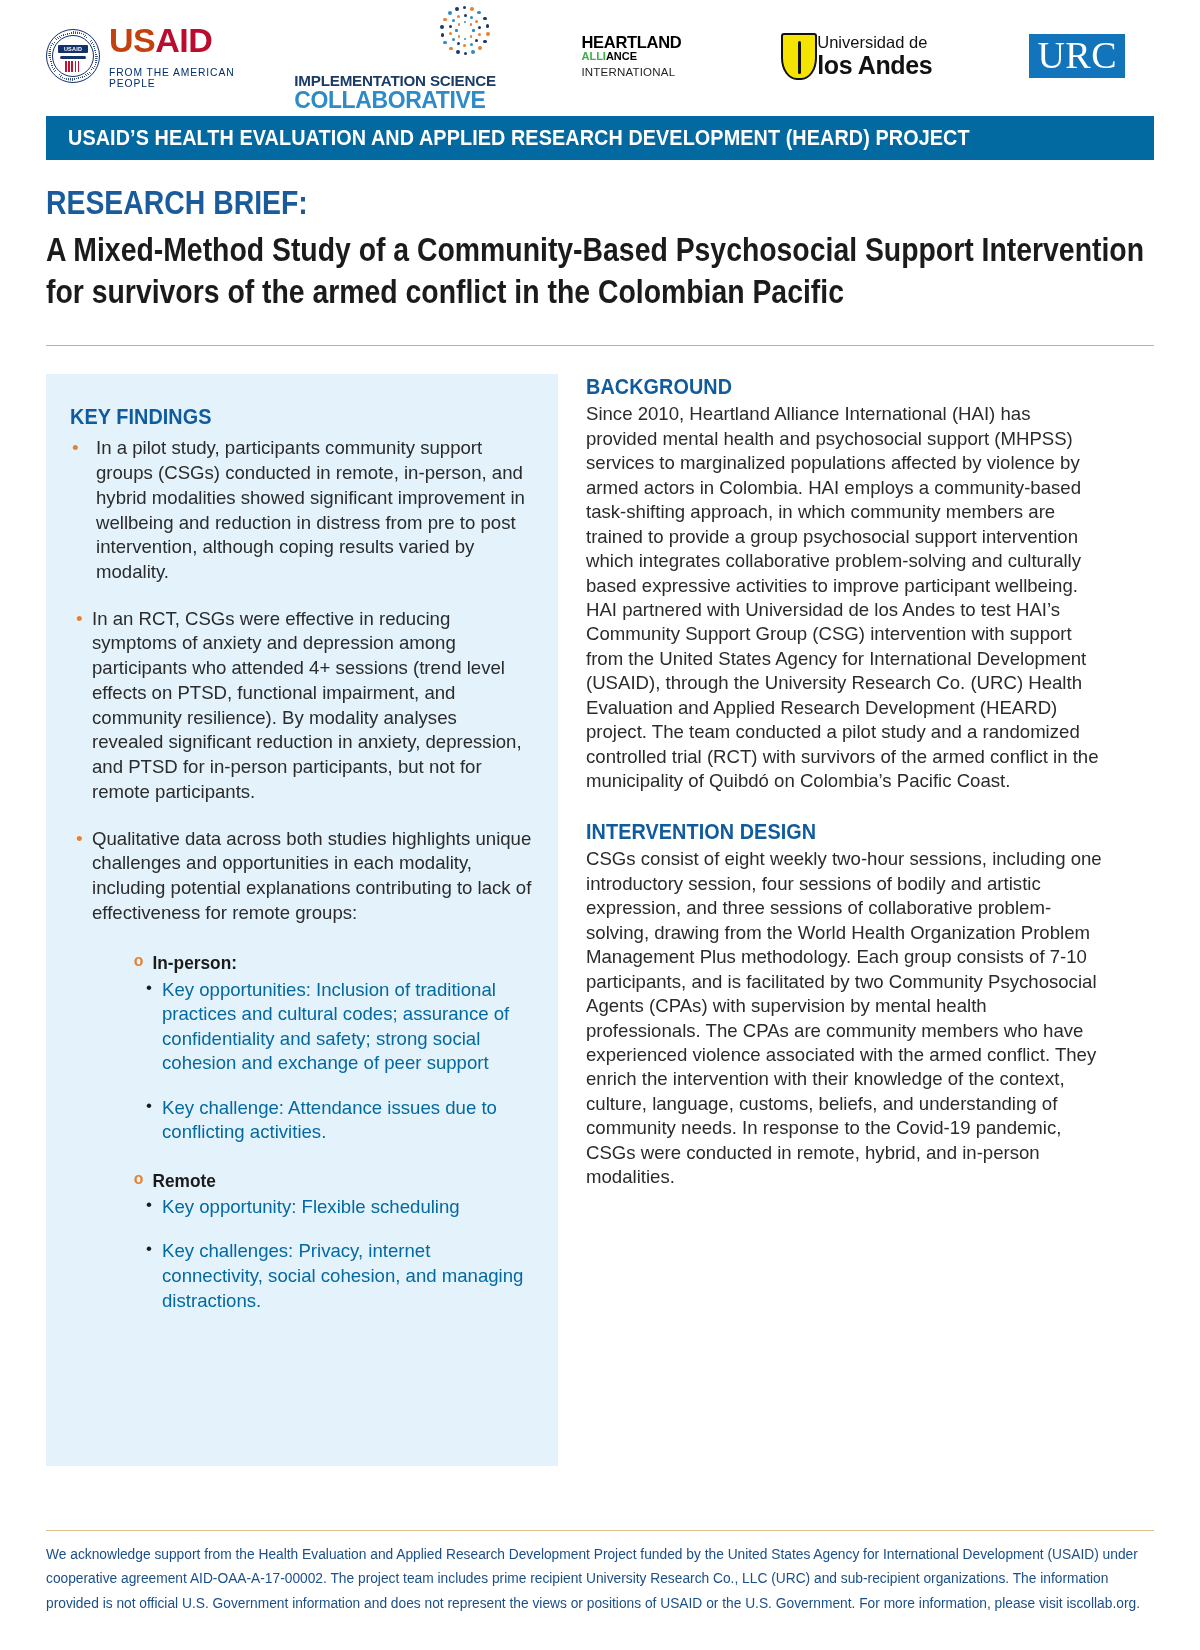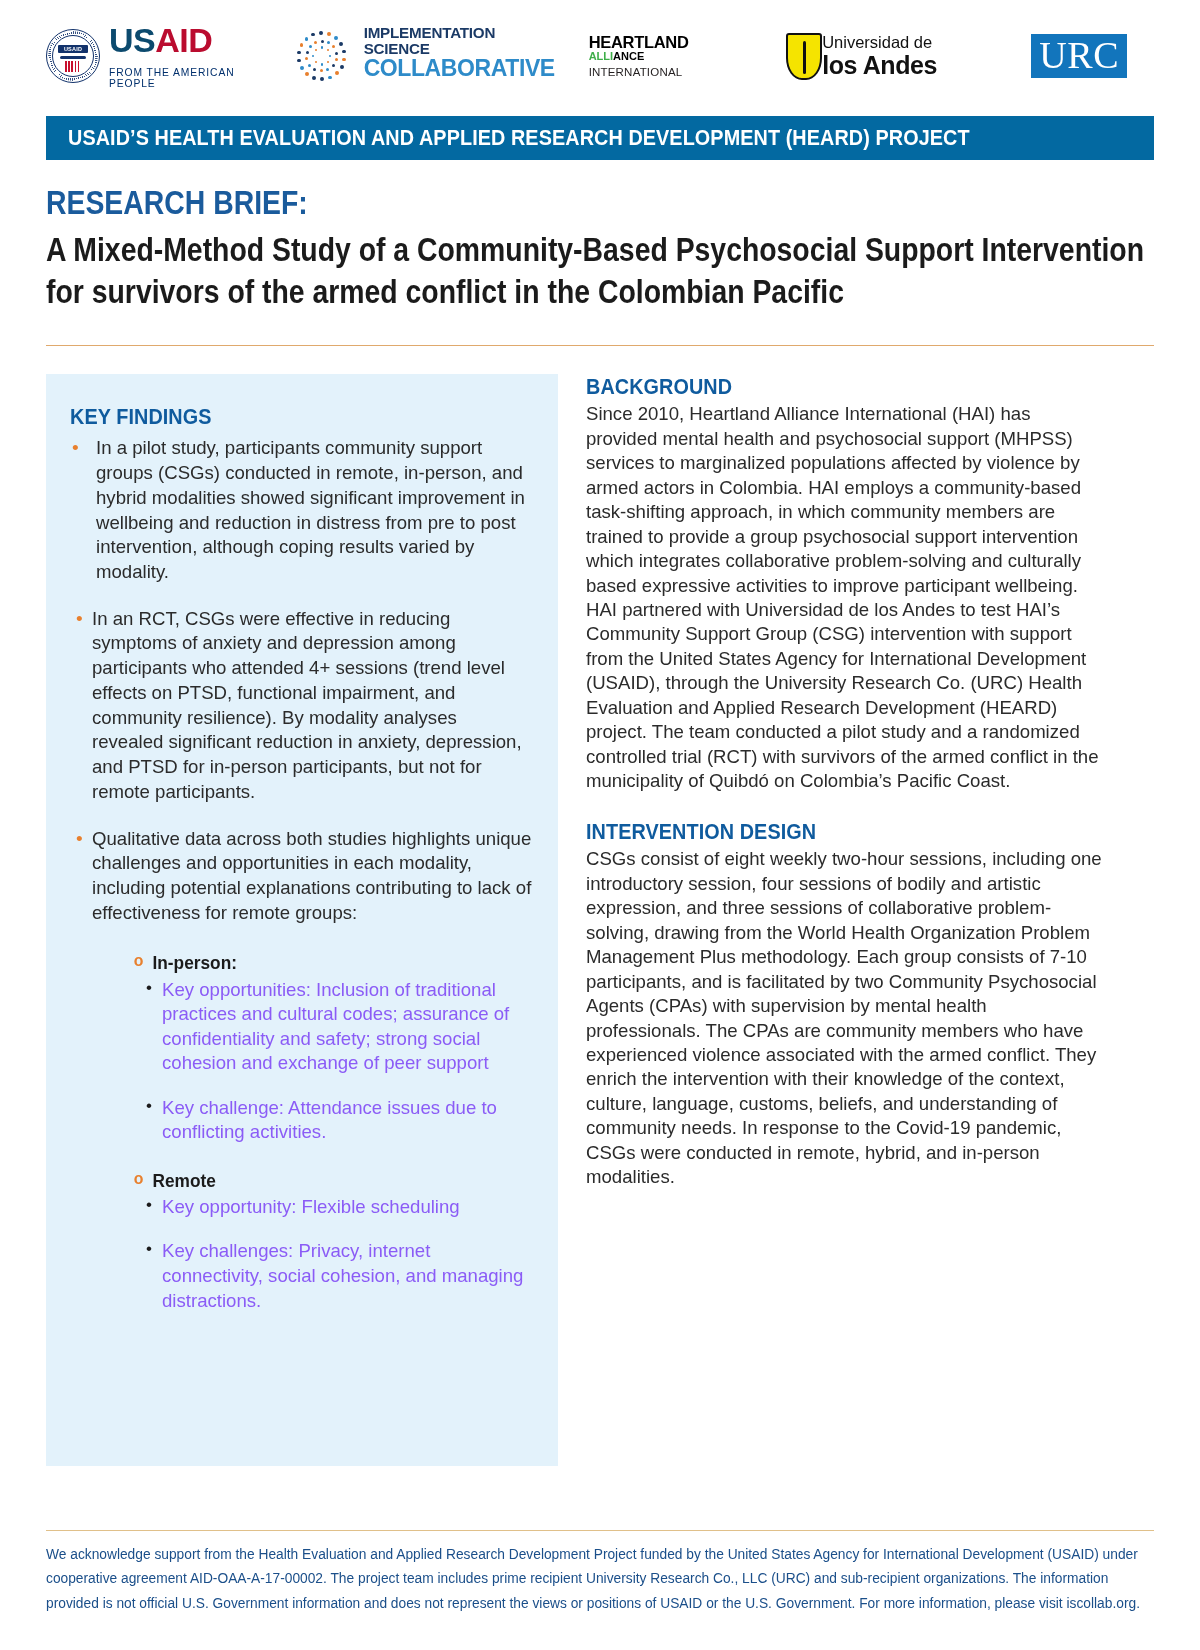--- a/index.html
+++ b/index.html
@@ -66,29 +66,29 @@
   .usaid-seal .seal-micro{
     position:absolute; inset:1px; border-radius:50%;
     background:
       repeating-conic-gradient(#12326b 0 1.4deg, transparent 1.4deg 5deg);
     -webkit-mask: radial-gradient(circle, transparent 0 22px, #000 22px 26px, transparent 26px);
             mask: radial-gradient(circle, transparent 0 22px, #000 22px 26px, transparent 26px);
     opacity:.85;
   }
   .usaid-words { line-height:1; }
   .usaid-main { font-size: 34px; font-weight: bold; letter-spacing:-.5px; }
-  .usaid-main .us { color:#0c4a6e; }
+  .usaid-main .us { color:#c2410c; }
   .usaid-main .aid { color:#ba0c2f; }
   .usaid-tag {
     font-size: 10.3px; color:#002f6c; letter-spacing:.9px;
     margin-top:11px; font-weight:400;
   }
 
   
-  .isc-wrap { display:flex; align-items:flex-start; gap:11px; }
+  .isc-wrap { display:flex; align-items:flex-end; gap:11px;flex-direction:column; }
   .isc-dots { width:62px; height:62px; position:relative; flex:none; }
   .isc-dots i { position:absolute; border-radius:50%; display:block; }
   .isc-words { line-height:1.02; }
   .isc-l1 { font-size:15.2px; font-weight:bold; color:#1b3a66; letter-spacing:-.2px; }
   .isc-l2 { font-size:23px; font-weight:bold; color:#2e8bc9; letter-spacing:-.4px; margin-top:1px;}
 
   
   .hai-l1 { font-size:16.5px; font-weight:bold; color:#000; letter-spacing:-.3px; line-height:1.03;}
   .hai-l2 { font-size:11px; font-weight:bold; line-height:1.03;}
   .hai-l2 .grn { color:#3fae49; }
@@ -204,21 +204,21 @@
   }
   .sub-head:before{
     content:"o";
     position:absolute; left:2px; top:-1px;
     color:#e8802e; font-weight:bold; font-size:17px;
   }
   ul.sub-list{ list-style:none; margin:0 0 0 0; padding:0; }
   ul.sub-list li{
     position:relative;
     padding-left: 30px;
-    font-size:18.6px; line-height:1.32; color:#8b5cf6;
+    font-size:18.6px; line-height:1.32; color:#0369a1;
     margin-bottom: 20px;
   }
   ul.sub-list li:before{
     content:"\2022";
     position:absolute; left:14px; top:-1px;
     color:#1b1b1b; font-size:17px;
   }
   .sub-group.remote{ margin-top: 24px; }
 
   

